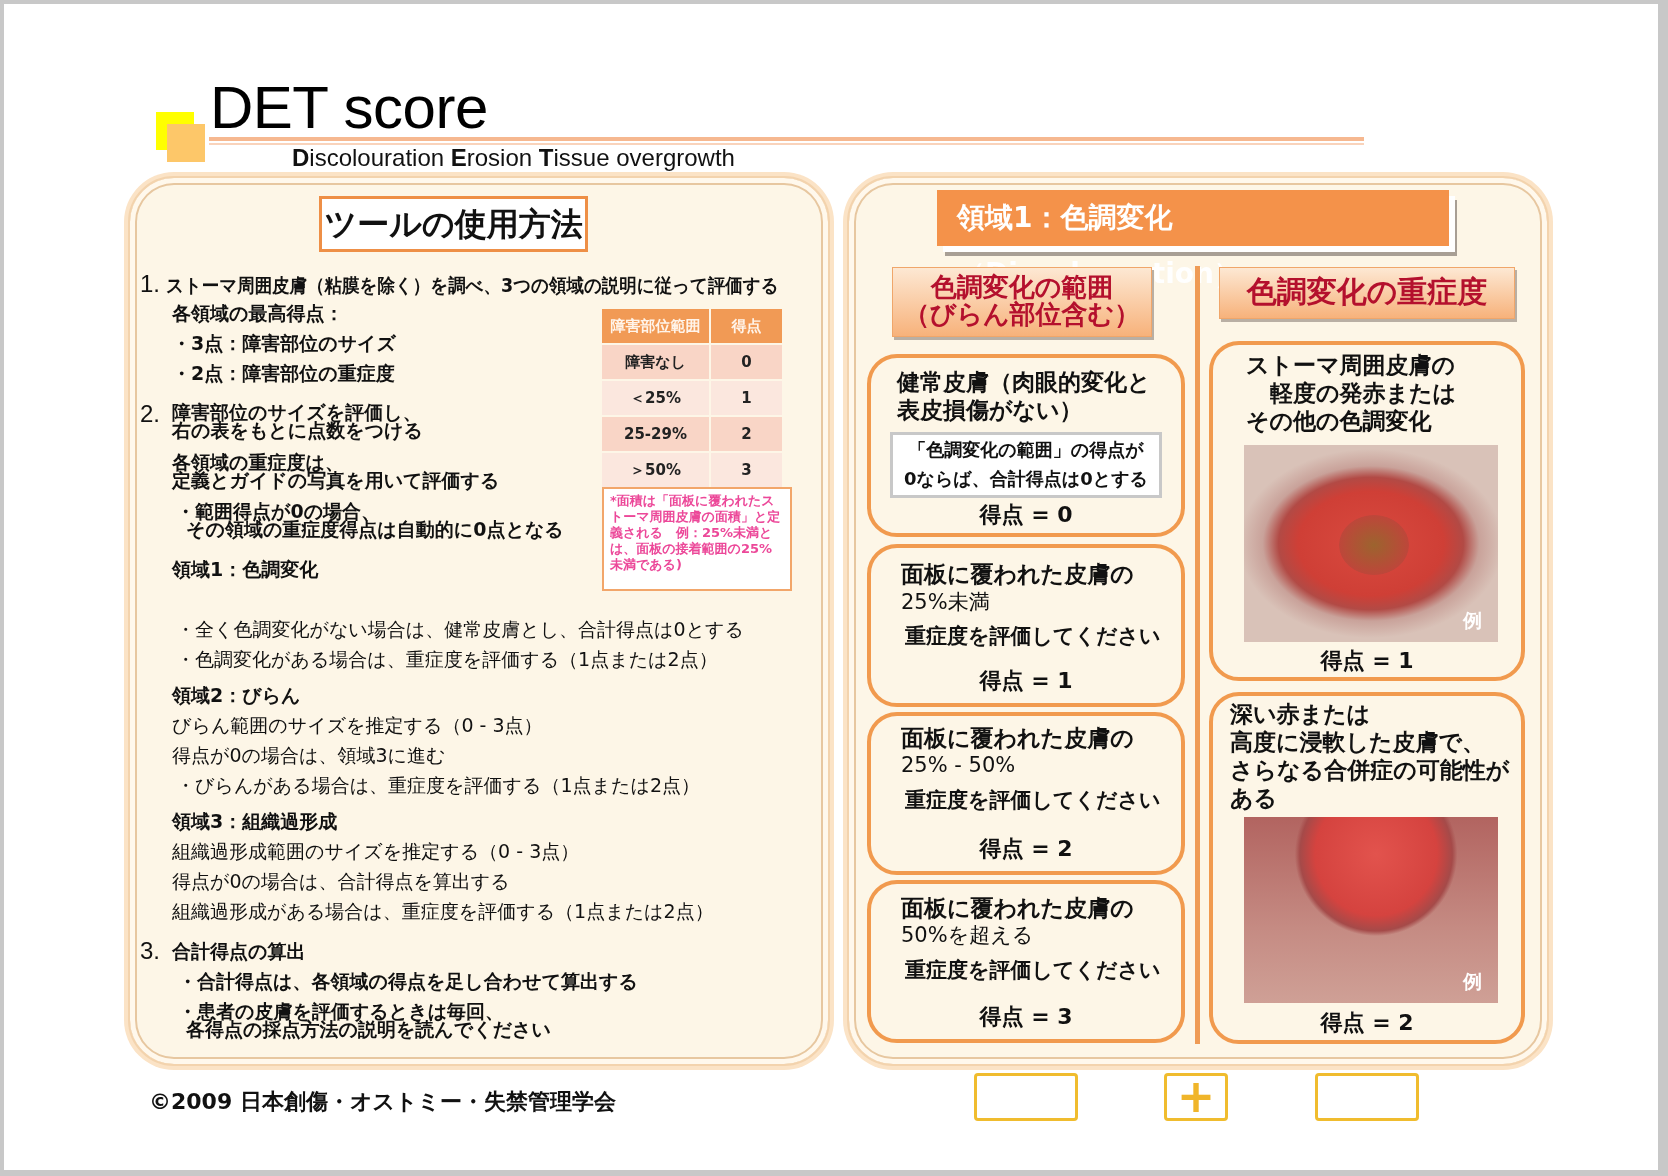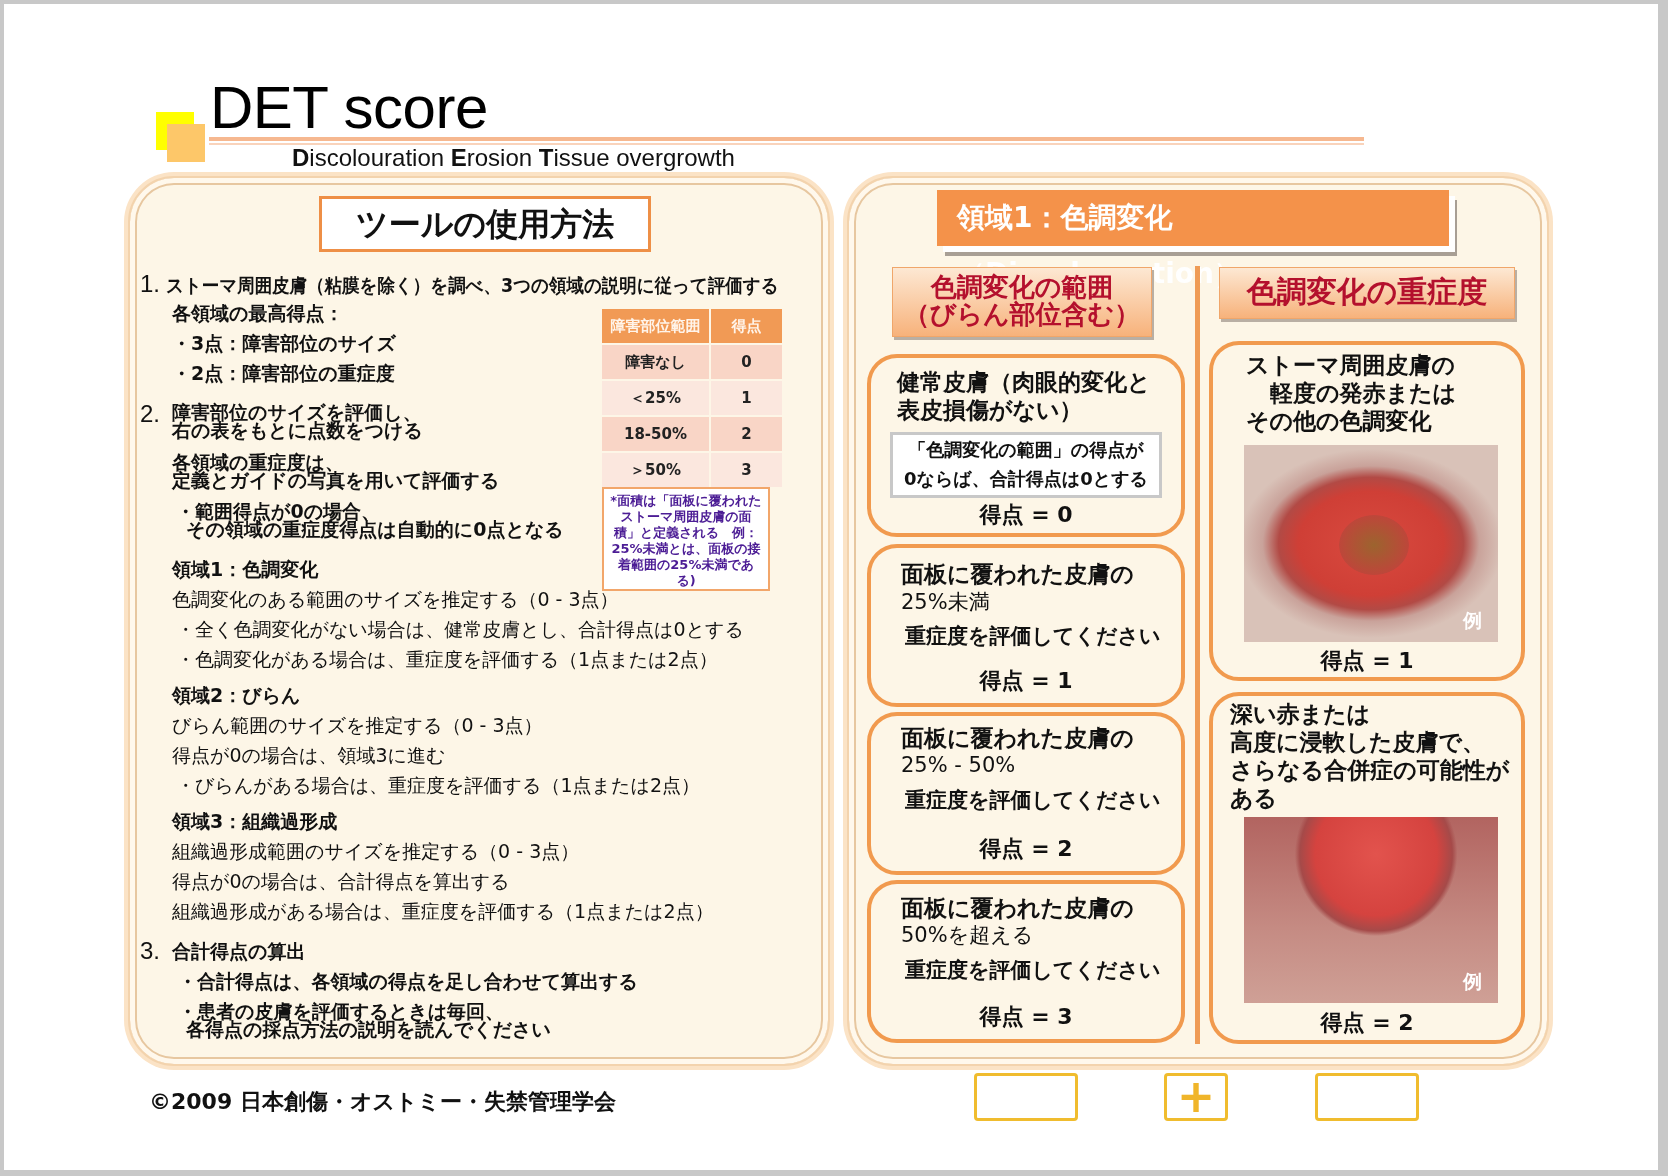--- a/index.html
+++ b/index.html
@@ -13,36 +13,36 @@
   .title-rule1{left:205px;top:133px;width:1155px;height:4px;background:#f6b890;}
   .title-rule2{left:205px;top:139px;width:1155px;height:2px;background:#f9d3bb;}
   .subtitle{left:288px;top:139px;font-family:"Liberation Sans",sans-serif;font-size:24px;color:#111;line-height:30px;}
   .subtitle b{font-weight:bold;}
 
   
   .panel{background:#fdf6e7;border:2px solid #f3d3ad;border-radius:46px;box-shadow:inset 0 0 0 5px #fff8ec, inset 0 0 0 7px #e7c7a0, 0 0 0 4px #fbe3c6;}
   .left-panel{left:124px;top:172px;width:698px;height:886px;}
   .right-panel{left:843px;top:172px;width:698px;height:886px;}
 
-  .tool-title{left:315px;top:192px;width:332px;height:56px;background:#fff;border:3px solid #ee8f46;box-sizing:border-box;font-size:32px;font-weight:bold;color:#111;text-align:center;line-height:50px;}
+  .tool-title{left:315px;top:192px;width:269px;height:56px;background:#fff;border:3px solid #ee8f46;box-sizing:border-box;font-size:32px;font-weight:bold;color:#111;text-align:center;line-height:50px;}
 
   .txt{color:#111;font-weight:bold;white-space:nowrap;}
   .num{font-family:"Liberation Sans",sans-serif;font-weight:normal;font-size:24px;}
   .l19{font-size:19px;line-height:23px;}
   .cond{transform:scaleX(0.92);transform-origin:left center;display:inline-block;}
 
   
   .tbl{left:598px;top:305px;width:205px;}
   .tbl .row{display:flex;height:34px;margin-bottom:2px;}
   .tbl .c1{width:107px;margin-right:2px;text-align:center;font-size:15px;font-weight:bold;line-height:34px;color:#222;}
   .tbl .c2{width:71px;text-align:center;font-size:15px;font-weight:bold;line-height:34px;color:#222;}
   .tbl .hdr .c1,.tbl .hdr .c2{background:#f19a55;color:#fff4ea;}
   .tbl .odd .c1,.tbl .odd .c2{background:#f9d5c6;}
   .tbl .even .c1,.tbl .even .c2{background:#fbe7de;}
-  .note{left:598px;top:483px;width:168px;height:104px;background:#fff;border:2px solid #f2a66a;box-sizing:border-box;padding:4px 6px;font-size:13px;line-height:16px;font-weight:bold;color:#4c1d95;white-space:normal;text-align:center;}
+  .note{left:598px;top:483px;width:190px;height:104px;background:#fff;border:2px solid #f2a66a;box-sizing:border-box;padding:4px 6px;font-size:13px;line-height:16px;font-weight:bold;color:#ec4899;white-space:normal;}
 
   
   .domain-title{left:933px;top:186px;width:512px;height:56px;background:#f4924a;color:#fff;font-size:28px;font-weight:bold;line-height:56px;padding-left:20px;box-sizing:border-box;box-shadow:6px 6px 0 #fff, 8px 10px 0 #a89f95;}
   .sub-hdr{background:linear-gradient(#fde8d3,#f7b27b);border:1px solid #f0a66a;box-shadow:2px 3px 0 #b9afa4;color:#b4102d;font-weight:bold;text-align:center;}
   .sub-hdr-left{left:888px;top:263px;width:260px;height:70px;font-size:26px;line-height:27px;padding-top:6px;box-sizing:border-box;}
   .sub-hdr-right{left:1215px;top:263px;width:294px;height:50px;font-size:30px;line-height:48px;}
   .divider{left:1191px;top:262px;width:5px;height:778px;background:#ef9b55;}
 
   .card{background:#fdf6e7;border:4px solid #f19a4e;border-radius:30px;box-sizing:border-box;}
   .card-l1{left:863px;top:350px;width:318px;height:183px;}
@@ -97,21 +97,20 @@
 
   <div class="abs txt num" style="left:136px;top:396px;">2.</div>
   <div class="abs txt l19" style="left:168px;top:397px;">障害部位のサイズを評価し、</div>
   <div class="abs txt l19" style="left:168px;top:415px;">右の表をもとに点数をつける</div>
   <div class="abs txt l19" style="left:168px;top:447px;">各領域の重症度は、</div>
   <div class="abs txt l19" style="left:168px;top:465px;">定義とガイドの写真を用いて評価する</div>
   <div class="abs txt l19" style="left:172px;top:496px;">・範囲得点が0の場合、</div>
   <div class="abs txt l19" style="left:182px;top:514px;">その領域の重症度得点は自動的に0点となる</div>
 
   <div class="abs txt l19" style="left:168px;top:554px;">領域1：色調変化</div>
-  <div class="abs txt l19" style="left:168px;top:584px;font-weight:normal;">色調変化のある範囲のサイズを推定する（0 - 3点）</div>
   <div class="abs txt l19" style="left:172px;top:614px;font-weight:normal;">・全く色調変化がない場合は、健常皮膚とし、合計得点は0とする</div>
   <div class="abs txt l19" style="left:172px;top:644px;font-weight:normal;">・色調変化がある場合は、重症度を評価する（1点または2点）</div>
 
   <div class="abs txt l19" style="left:168px;top:680px;">領域2：びらん</div>
   <div class="abs txt l19" style="left:168px;top:710px;font-weight:normal;">びらん範囲のサイズを推定する（0 - 3点）</div>
   <div class="abs txt l19" style="left:168px;top:740px;font-weight:normal;">得点が0の場合は、領域3に進む</div>
   <div class="abs txt l19" style="left:172px;top:770px;font-weight:normal;">・びらんがある場合は、重症度を評価する（1点または2点）</div>
 
   <div class="abs txt l19" style="left:168px;top:806px;">領域3：組織過形成</div>
   <div class="abs txt l19" style="left:168px;top:836px;font-weight:normal;">組織過形成範囲のサイズを推定する（0 - 3点）</div>
@@ -131,21 +130,21 @@
     </div>
     <div class="row odd">
       <div class="c1">障害なし</div>
       <div class="c2">0</div>
     </div>
     <div class="row even">
       <div class="c1">＜25%</div>
       <div class="c2">1</div>
     </div>
     <div class="row odd">
-      <div class="c1">18-50%</div>
+      <div class="c1">25-29%</div>
       <div class="c2">2</div>
     </div>
     <div class="row even">
       <div class="c1">＞50%</div>
       <div class="c2">3</div>
     </div>
   </div>
   <div class="abs note">*面積は「面板に覆われたストーマ周囲皮膚の面積」と定義される　例：25%未満とは、面板の接着範囲の25%未満である)</div>
 
   <div class="abs panel right-panel"></div>

